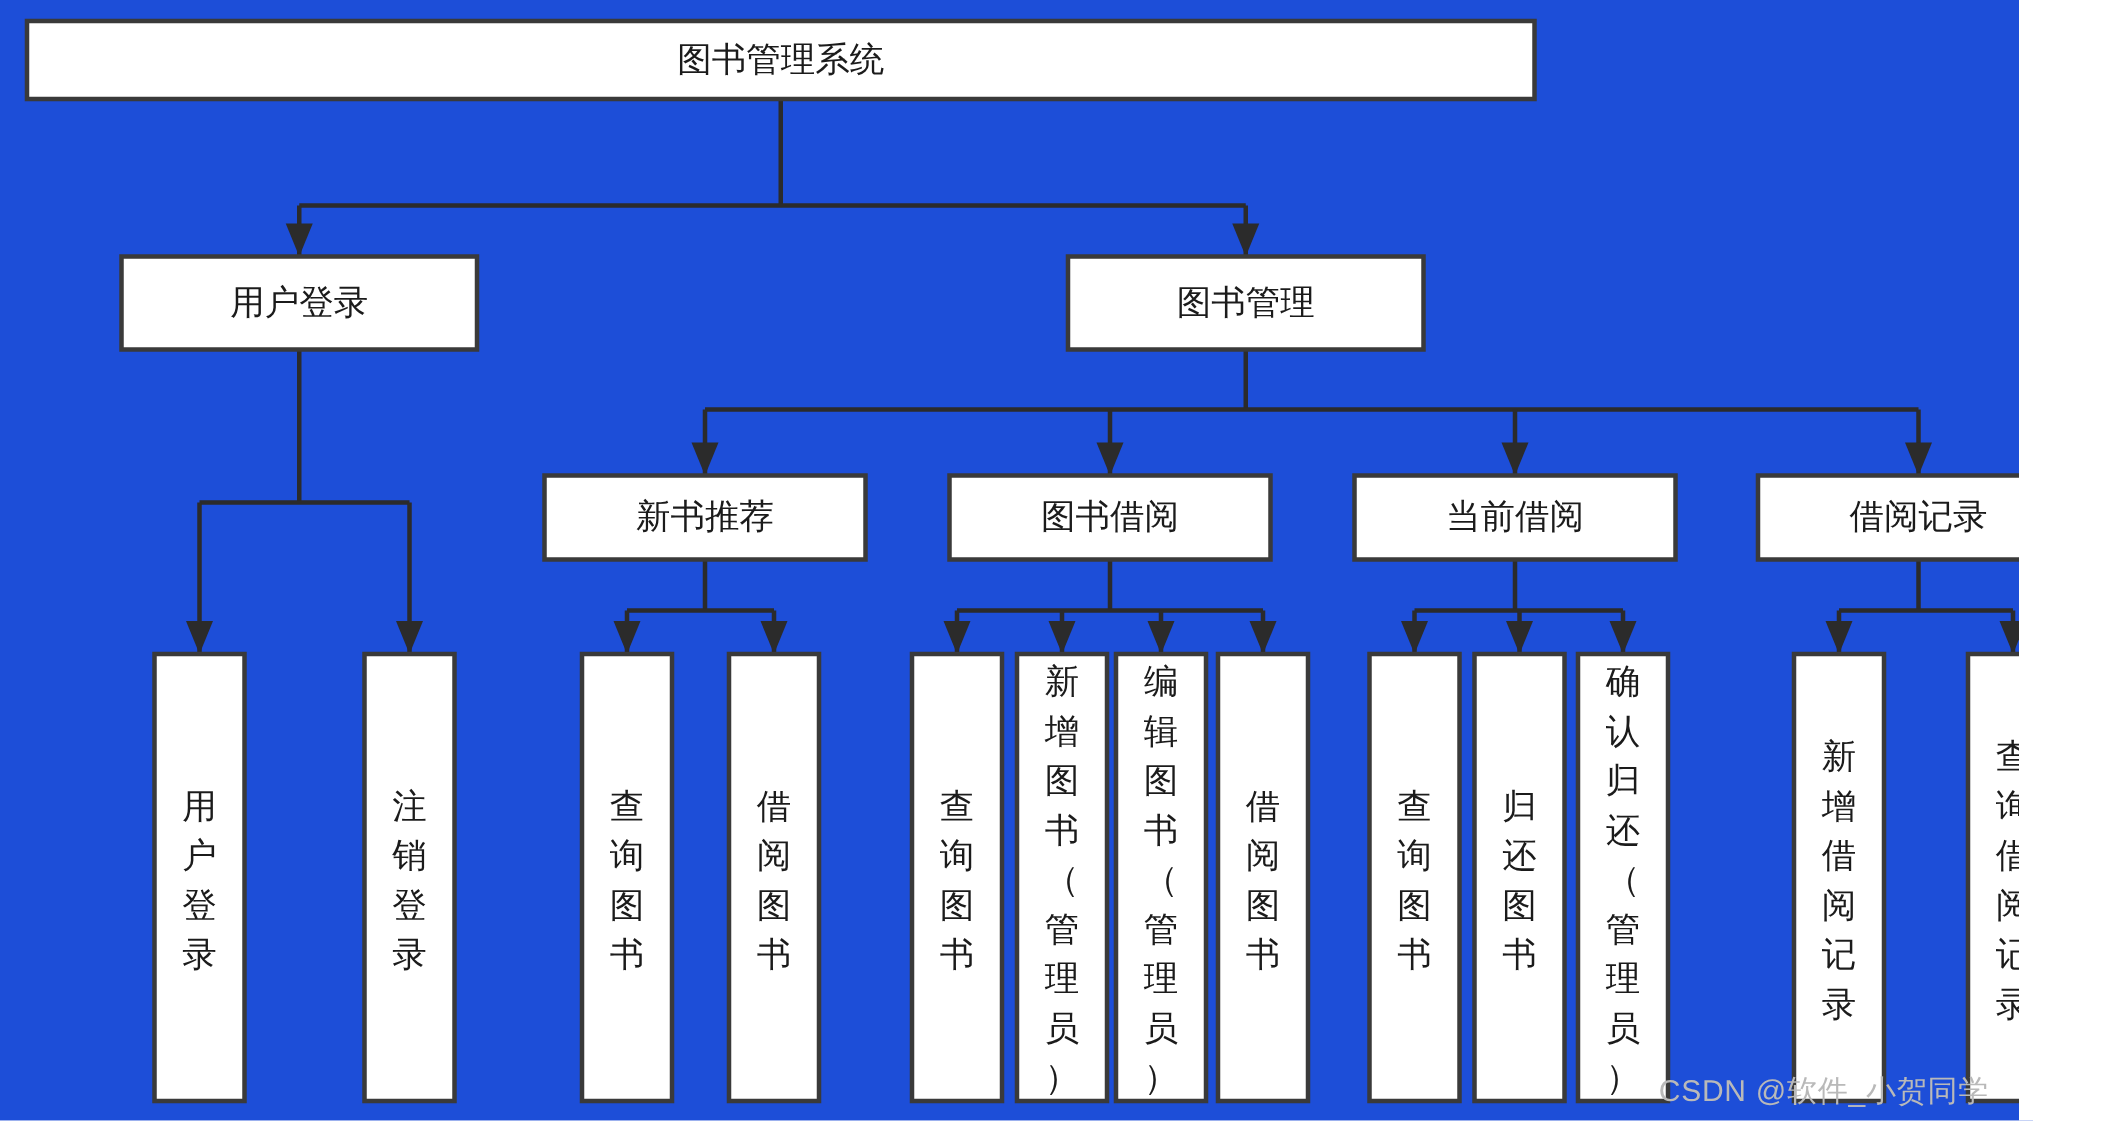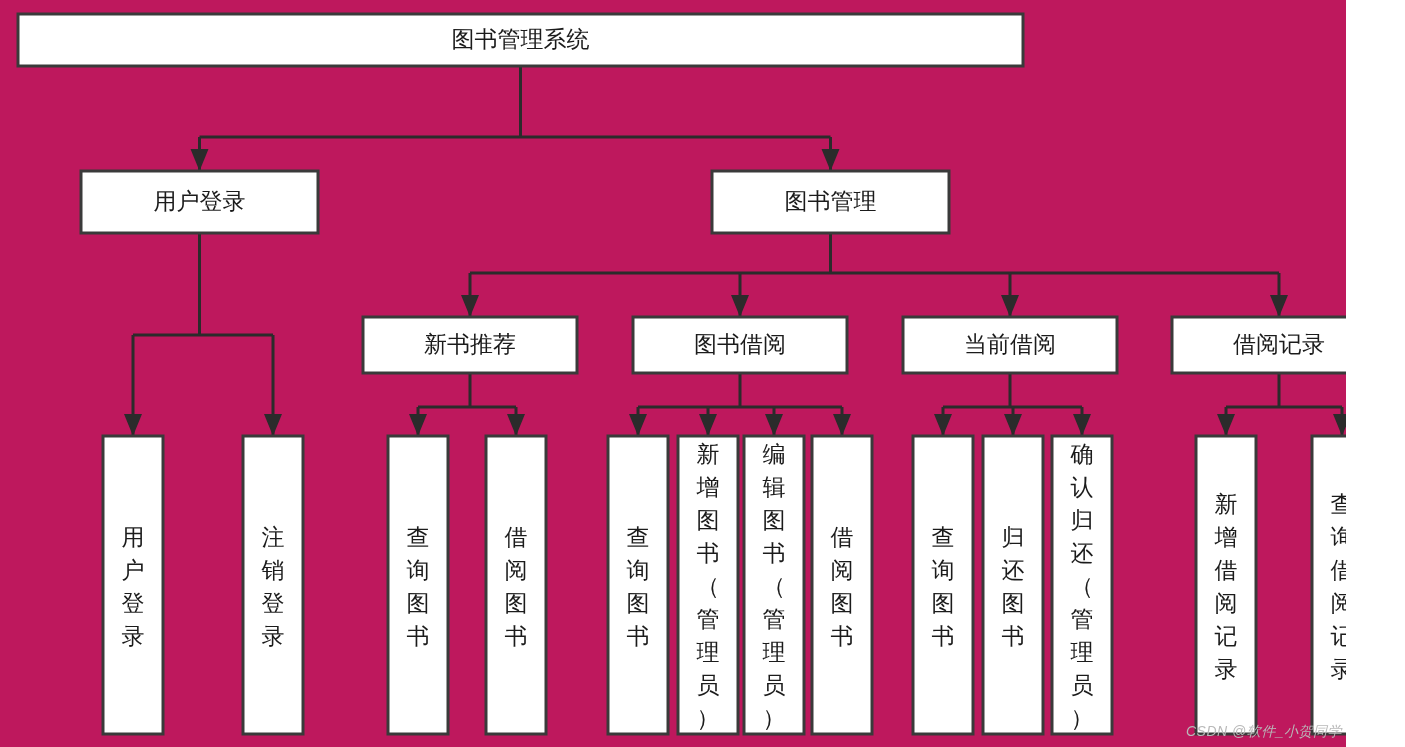--- a/index.html
+++ b/index.html
@@ -8,21 +8,21 @@
     padding: 0;
     background: #ffffff;
   }
   body {
     font-family: "Liberation Sans", "DejaVu Sans", sans-serif;
   }
   #diagram-root {
     position: relative;
     width: 1346px;
     height: 747px;
-    background: #be185d;
+    background: #1d4ed8;
     overflow: hidden;
   }
   svg.diagram-canvas {
     position: absolute;
     left: 0;
     top: 0;
     width: 1405px;
     height: 747px;
     display: block;
   }
@@ -49,29 +49,28 @@
     dominant-baseline: middle;
   }
   .node-label-v {
     font-family: "Liberation Sans", "DejaVu Sans", sans-serif;
     font-size: 23px;
     fill: #1b1b1b;
     text-anchor: middle;
   }
   .watermark-text {
     position: absolute;
-    right: 4px;
+    right: 20px;
     bottom: 6px;
     font-family: "Liberation Sans", "DejaVu Sans", sans-serif;
-    font-size: 14px;
+    font-size: 20px;
     color: #b9b9b9;
     white-space: nowrap;
     user-select: none;
     letter-spacing: 0.5px;
-    font-style: italic;
   }
 </style>
 </head>
 <body>
 
 <div id="diagram-root">
 
   <svg class="diagram-canvas" viewBox="0 0 1405 747" xmlns="http://www.w3.org/2000/svg">
     <g id="connector-layer">
         <line x1="520.5" y1="66" x2="520.5" y2="137" class="connector"></line>

